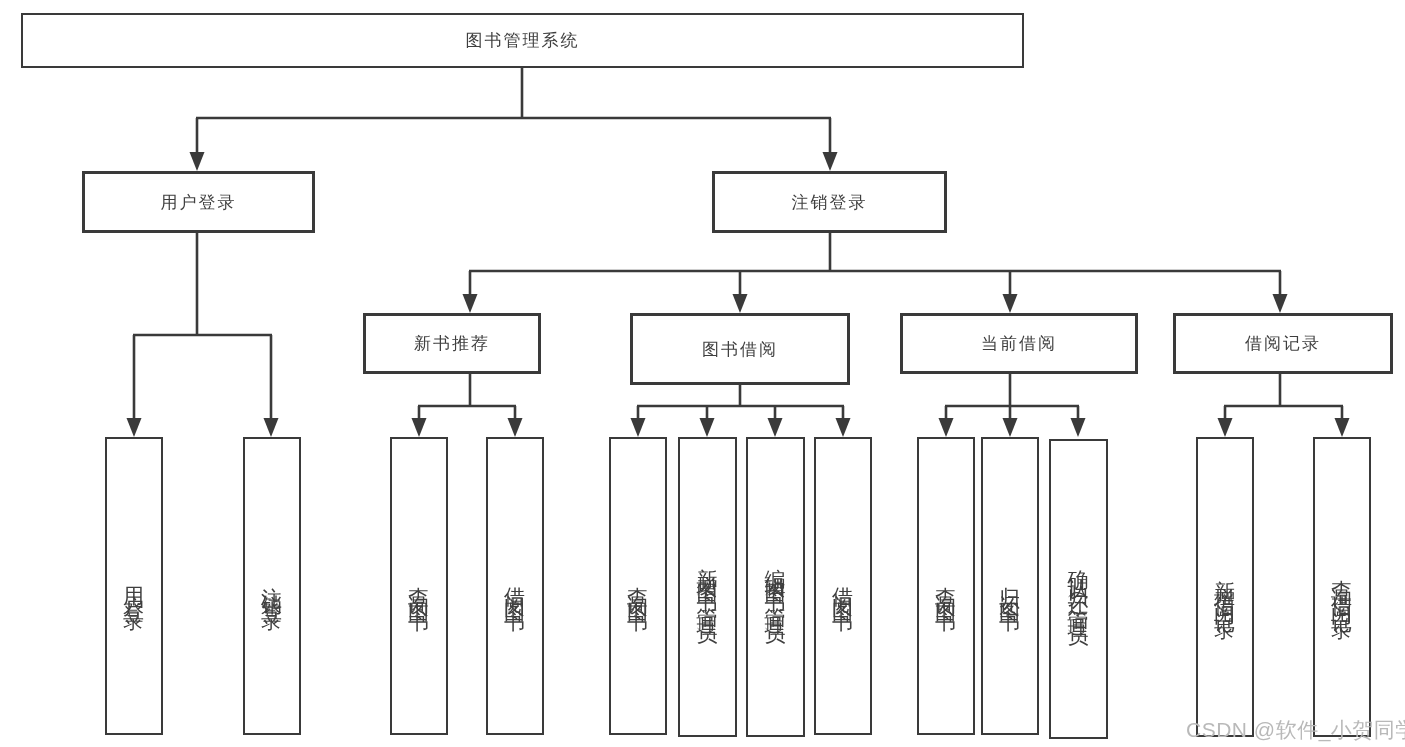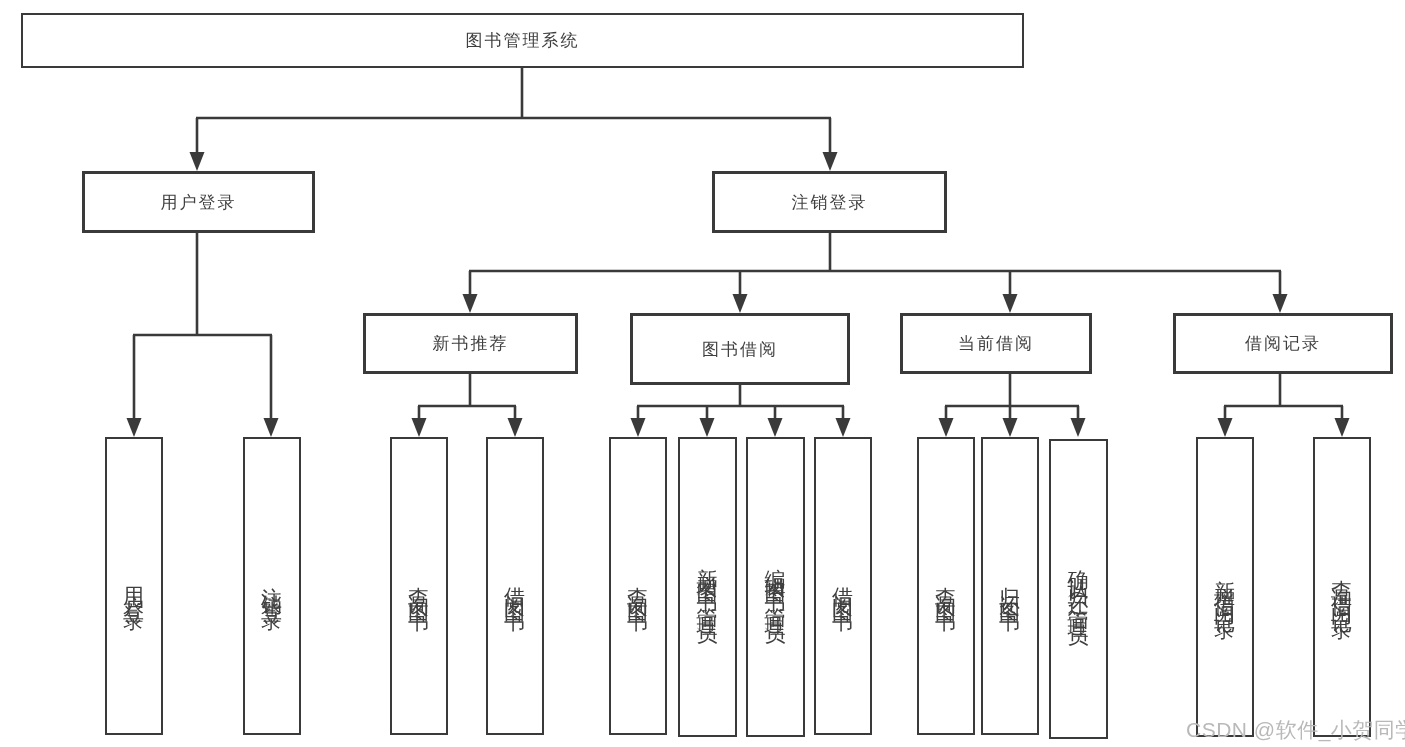--- a/index.html
+++ b/index.html
@@ -147,27 +147,27 @@
     <span class="hlabel">图书管理系统</span>
   </div>
 
   <div class="box" style="left:82px; top:171px; width:233px; height:62px;">
     <span class="hlabel">用户登录</span>
   </div>
   <div class="box" style="left:712px; top:171px; width:235px; height:62px;">
     <span class="hlabel">注销登录</span>
   </div>
 
-  <div class="box" style="left:363px; top:313px; width:215px; height:61px;">
+  <div class="box" style="left:363px; top:313px; width:178px; height:61px;">
     <span class="hlabel">新书推荐</span>
   </div>
   <div class="box" style="left:630px; top:313px; width:220px; height:72px;">
     <span class="hlabel">图书借阅</span>
   </div>
-  <div class="box" style="left:900px; top:313px; width:192px; height:61px;">
+  <div class="box" style="left:900px; top:313px; width:238px; height:61px;">
     <span class="hlabel">当前借阅</span>
   </div>
   <div class="box" style="left:1173px; top:313px; width:220px; height:61px;">
     <span class="hlabel">借阅记录</span>
   </div>
 
   <div class="box leaf" style="left:105px; top:437px; width:58px; height:298px;">
     <span class="vlabel">用户登录</span>
   </div>
   <div class="box leaf" style="left:243px; top:437px; width:58px; height:298px;">

